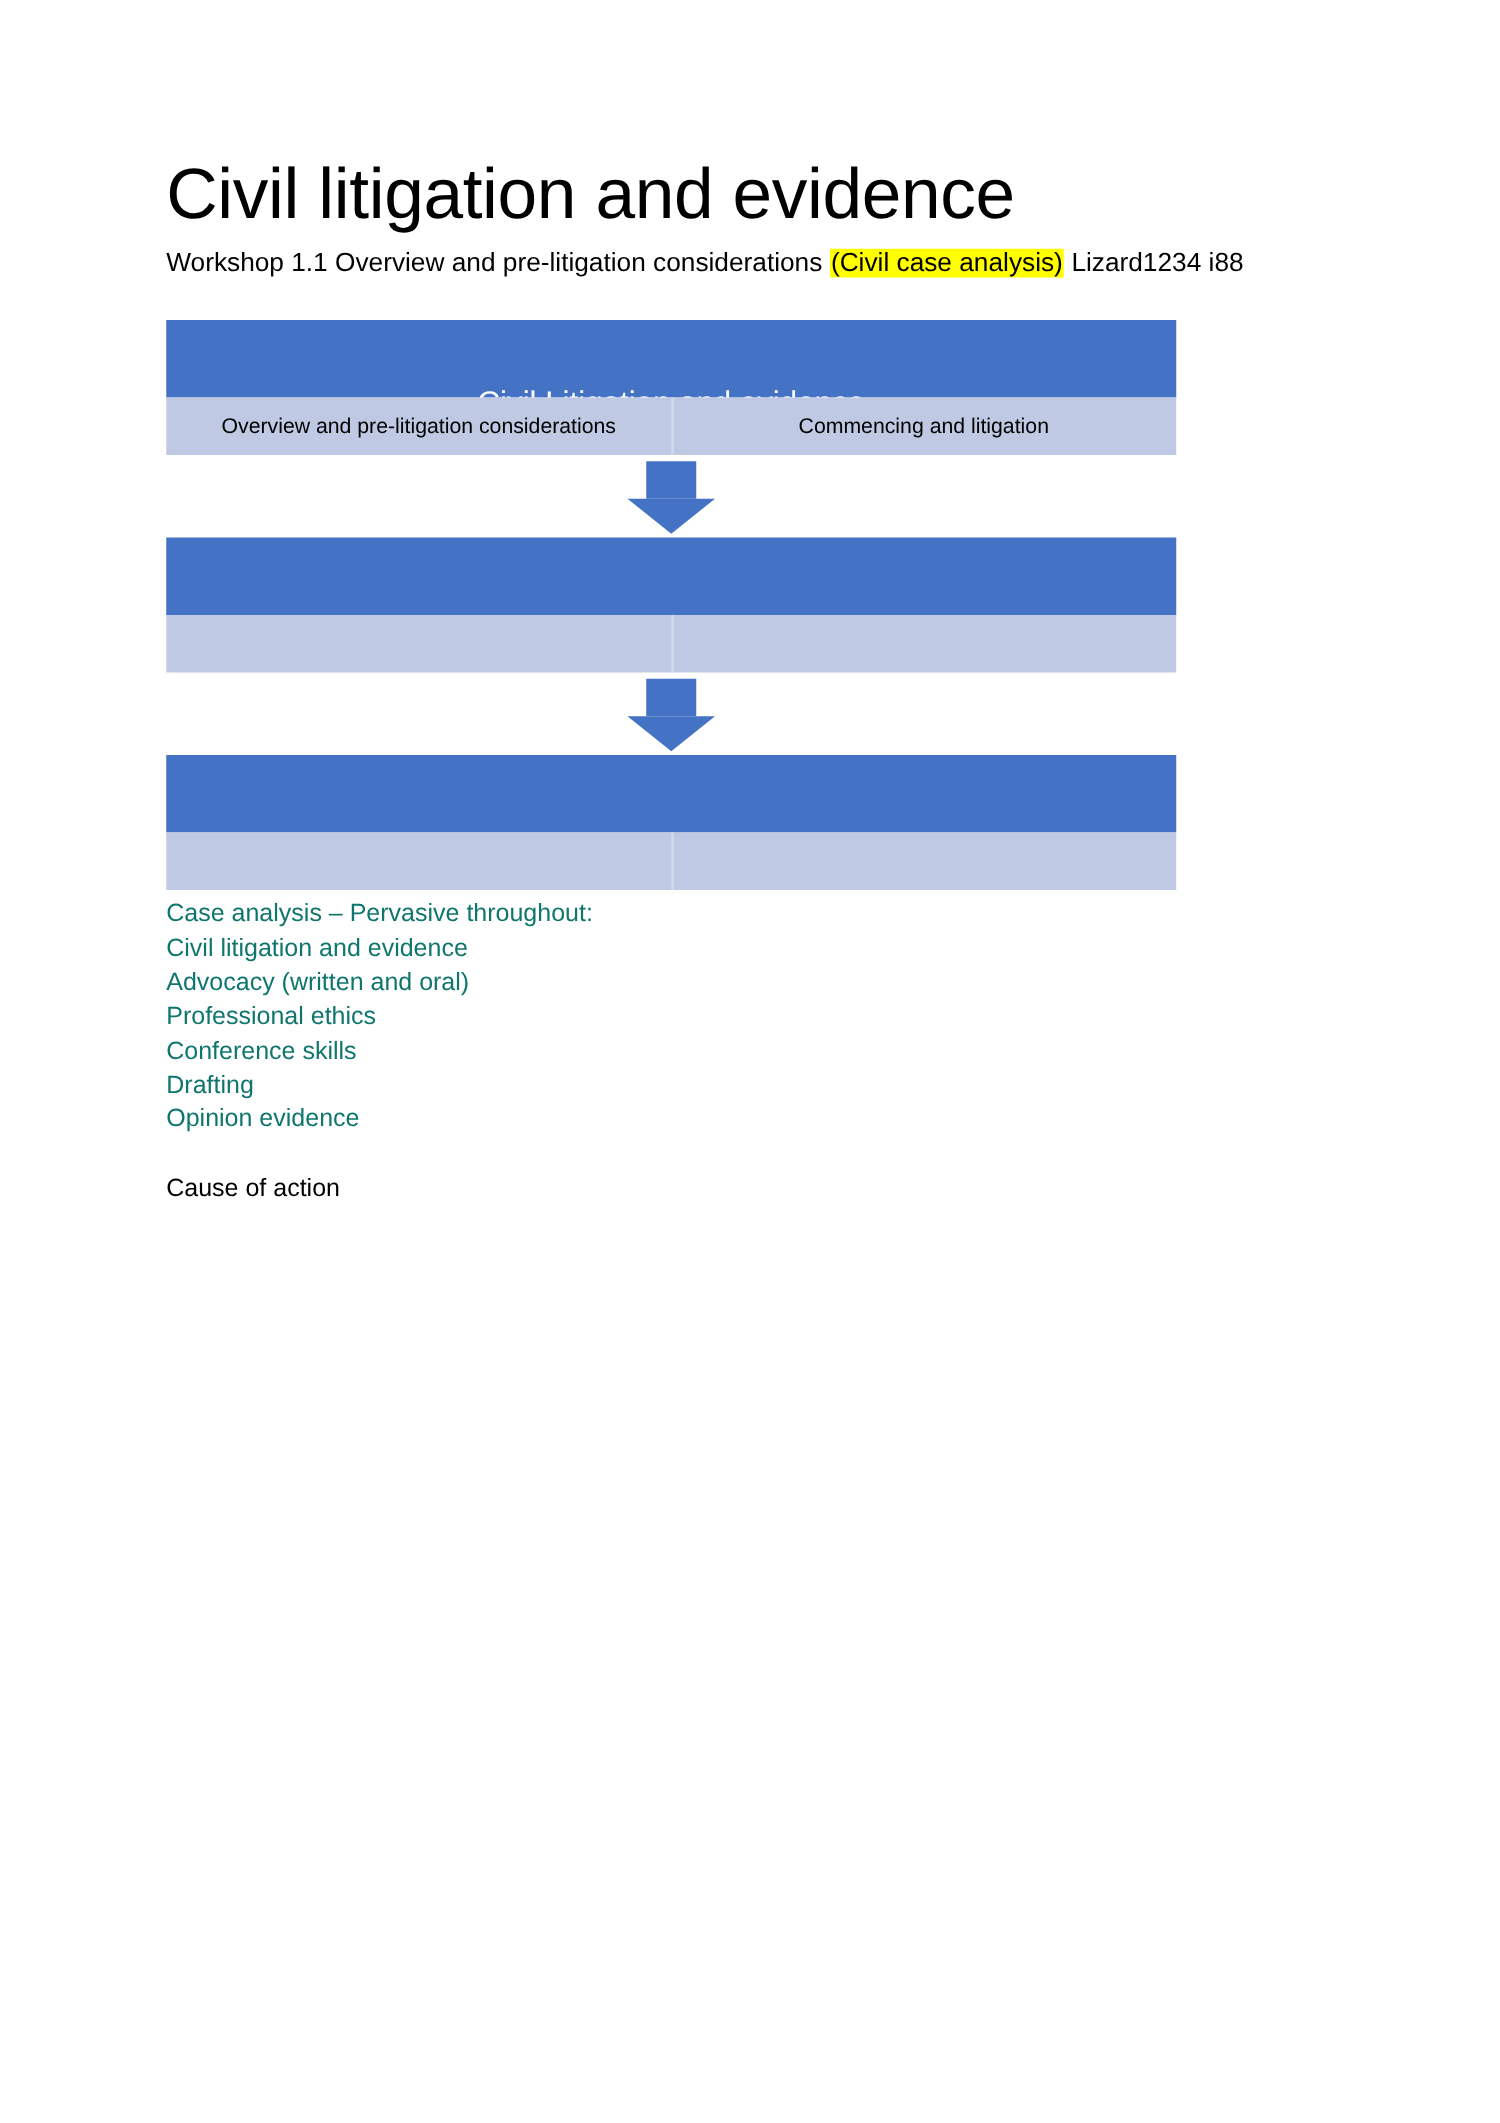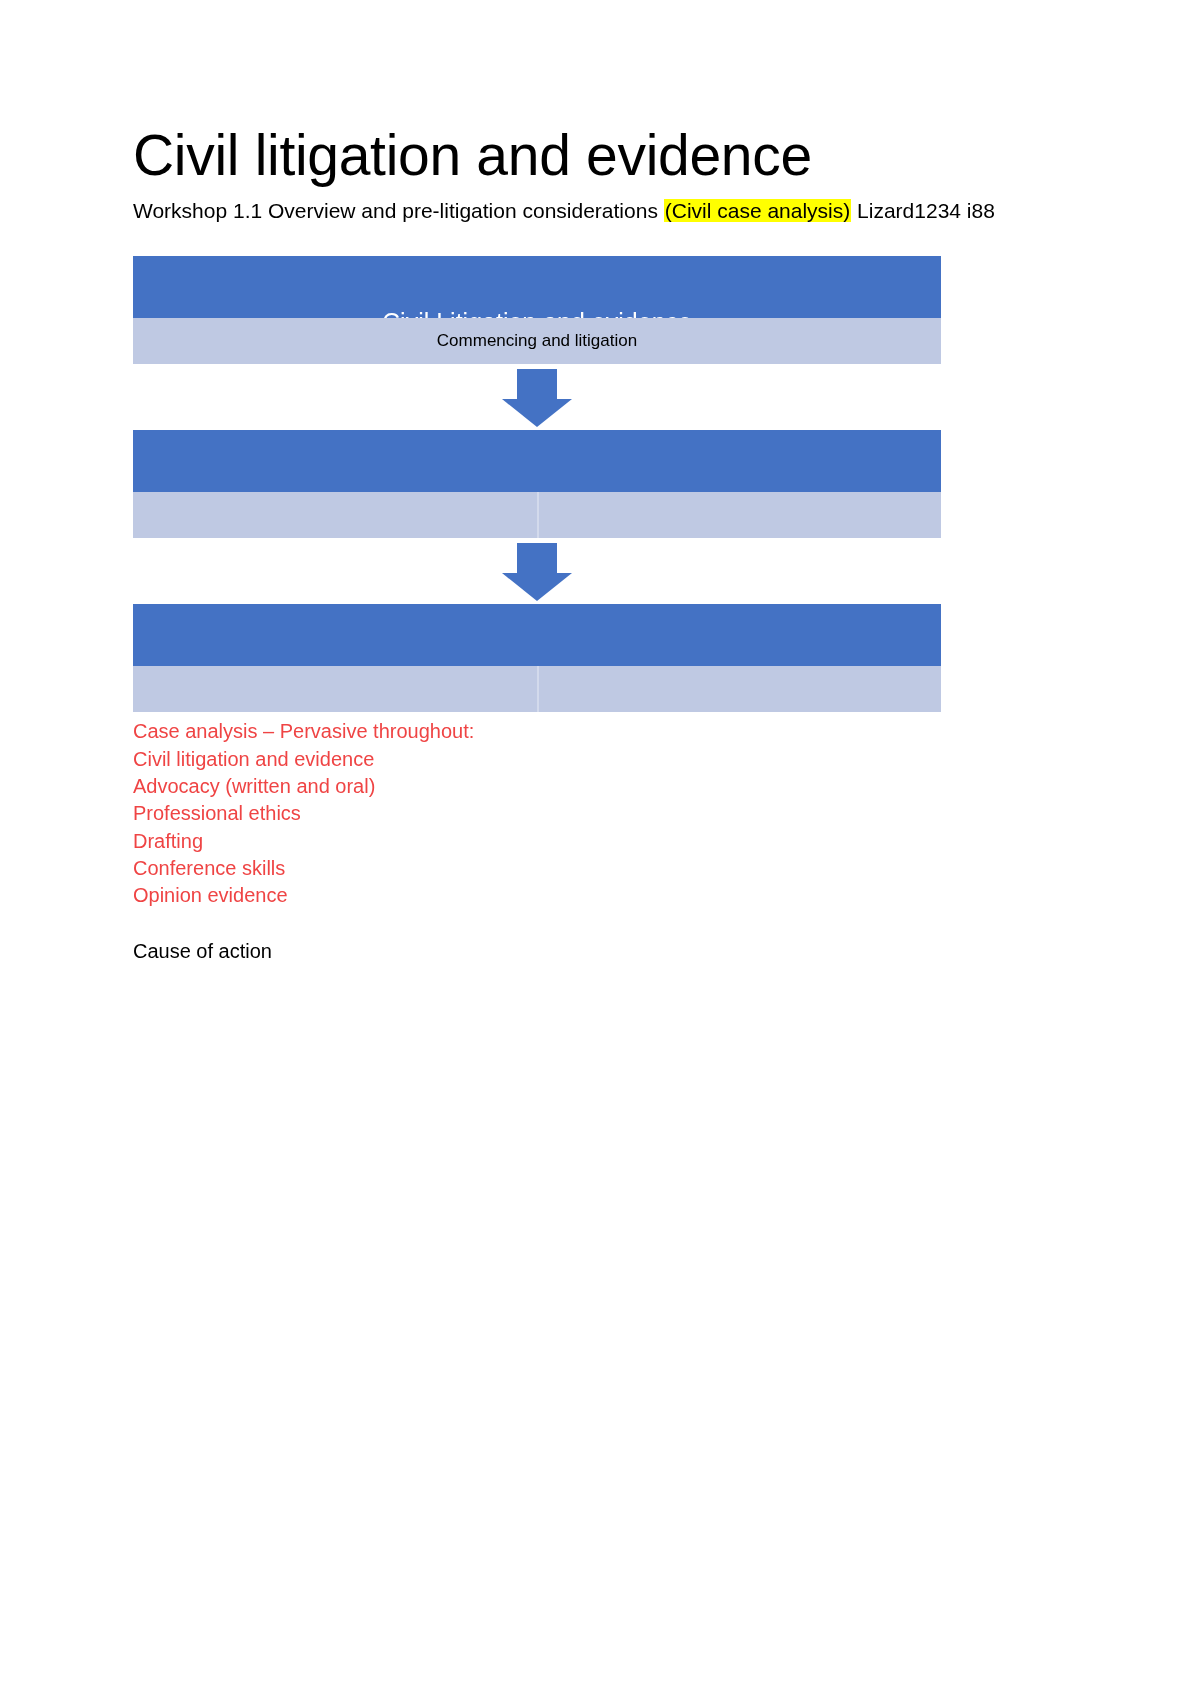--- a/index.html
+++ b/index.html
@@ -142,21 +142,21 @@
   
   .body-list {
     margin: 0;
     padding: 6px 0 0 0;
     list-style: none;
   }
   .body-list li {
     font-size: 20px;
     line-height: 1.37;
     font-weight: 400;
-    color: #ef4444;
+    color: #0f766e;
     white-space: nowrap;
   }
   .spacer-line {
     height: 28px;
   }
   .tail-line {
     font-size: 20px;
     line-height: 1.37;
     color: #000000;
     margin: 0;
@@ -175,20 +175,21 @@
       <span>Workshop 1.1 Overview and pre-litigation considerations </span><span class="hl">(Civil case analysis)</span><span> Lizard1234 i88</span>
     </p>
 
     <div class="diagram">
 
       <div class="band">
         <div class="band-header">
           <div class="band-header-title">Civil Litigation and evidence</div>
         </div>
         <div class="band-cells">
+          <div class="band-cell">Overview and pre-litigation considerations</div>
           <div class="band-cell">Commencing and litigation</div>
         </div>
       </div>
 
       <div class="connector">
         <div class="arrow">
           <div class="stem"></div>
           <div class="head"></div>
         </div>
       </div>
@@ -220,22 +221,22 @@
         </div>
       </div>
 
     </div>
 
     <ul class="body-list">
       <li>Case analysis – Pervasive throughout:</li>
       <li>Civil litigation and evidence</li>
       <li>Advocacy (written and oral)</li>
       <li>Professional ethics</li>
+      <li>Conference skills</li>
       <li>Drafting</li>
-      <li>Conference skills</li>
       <li>Opinion evidence</li>
     </ul>
 
     <div class="spacer-line"></div>
 
     <p class="tail-line">Cause of action</p>
 
   </div>
 </div>
 

